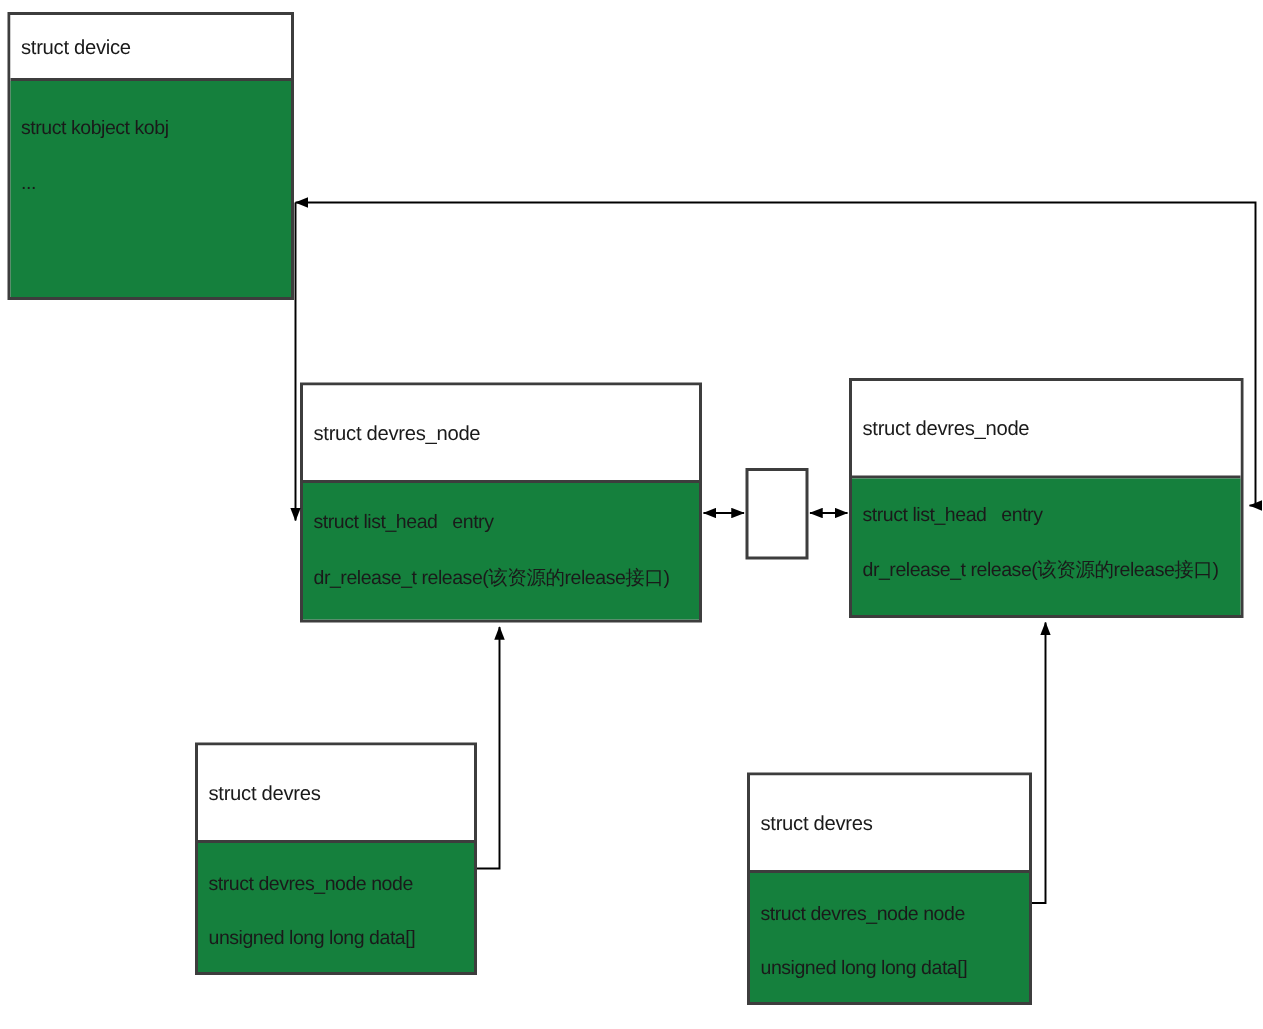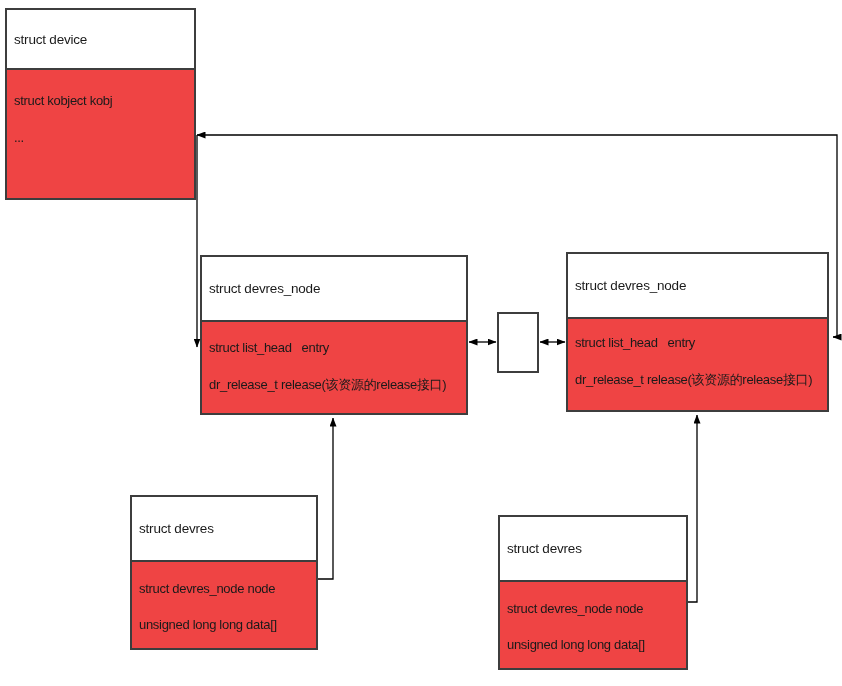--- a/index.html
+++ b/index.html
@@ -26,21 +26,21 @@
     padding-left:7px;
     font-size:13.5px;
     letter-spacing:-0.2px;
     background:#ffffff;
     border-bottom:2px solid #3d3d3d;
     box-sizing:border-box;
     white-space:pre;
   }
   .sbox .body {
     flex:1 1 auto;
-    background:#ef4444;
+    background:#15803d;
     box-sizing:border-box;
   }
   .field {
     display:flex;
     align-items:center;
     padding-left:7px;
     font-size:13px;
     letter-spacing:-0.3px;
     white-space:pre;
     box-sizing:border-box;
@@ -56,21 +56,21 @@
     left:0; top:0;
     pointer-events:none;
   }
 </style>
 </head>
 <body>
 
 <div class="canvas">
 
   <div class="sbox" style="left:5px; top:8px; width:191px; height:192px;">
-    <div class="title" style="height:60px">struct device</div>
+    <div class="title" style="height:44px">struct device</div>
     <div class="body" style="padding-top:12px">
       <div class="field" style="height:37px">struct kobject kobj</div>
       <div class="field" style="height:37px">...</div>
     </div>
   </div>
 
   <div class="sbox" style="left:200px; top:255px; width:268px; height:160px;">
     <div class="title" style="height:65px">struct devres_node</div>
     <div class="body" style="padding-top:6px">
       <div class="field" style="height:38px">struct list_head   entry</div>

